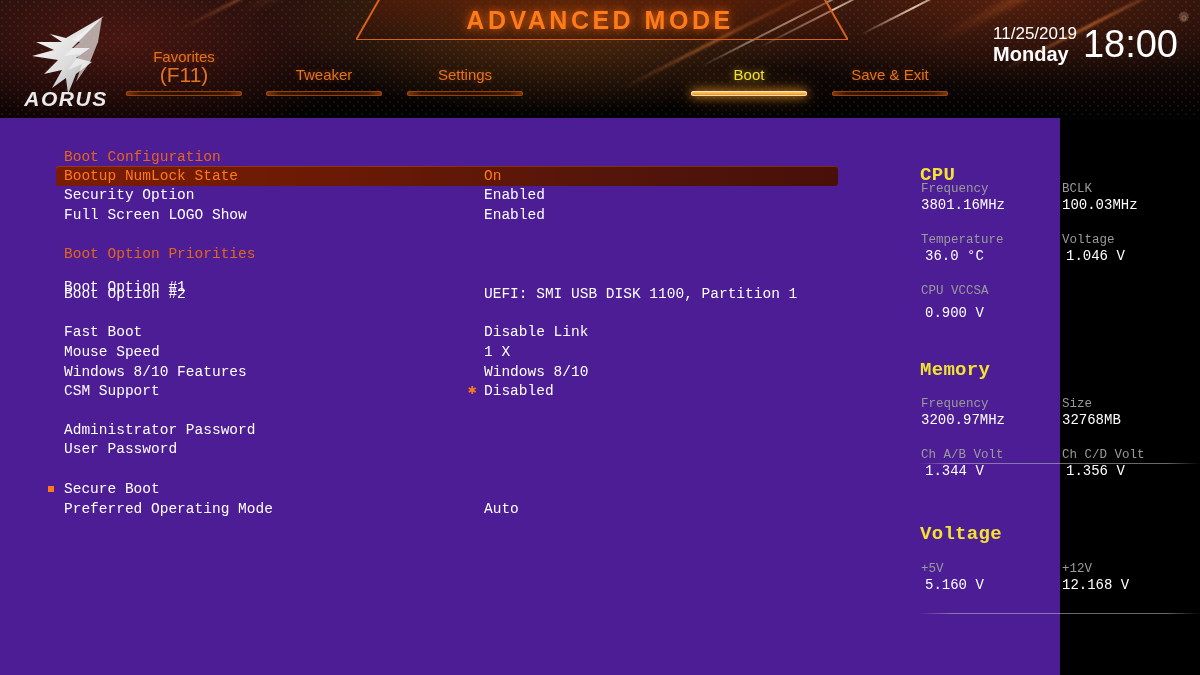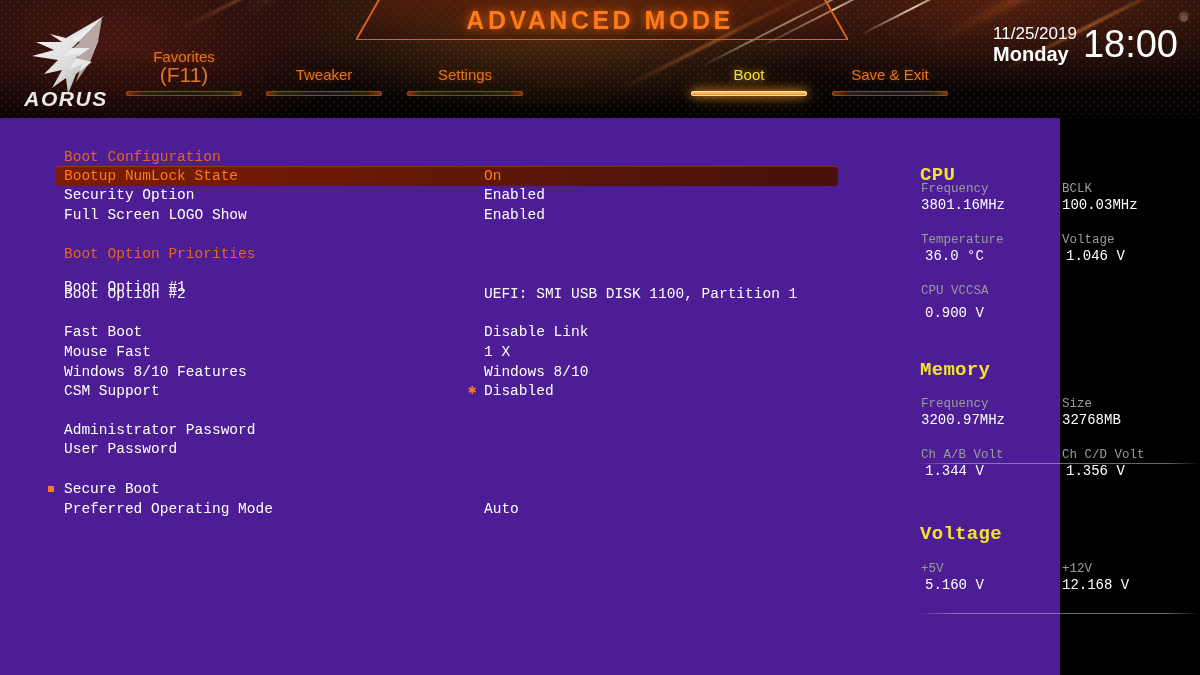--- a/index.html
+++ b/index.html
@@ -243,21 +243,21 @@
       <span class="rlabel">Boot Option #2</span>
       <span class="rvalue">UEFI: SMI USB DISK 1100, Partition 1</span>
     </div>
 
     <div class="row" style="top:205px;">
       <span class="rlabel">Fast Boot</span>
       <span class="rvalue">Disable Link</span>
     </div>
 
     <div class="row" style="top:225px;">
-      <span class="rlabel">Mouse Fast</span>
+      <span class="rlabel">Mouse Speed</span>
       <span class="rvalue">1 X</span>
     </div>
 
     <div class="row" style="top:245px;">
       <span class="rlabel">Windows 8/10 Features</span>
       <span class="rvalue">Windows 8/10</span>
     </div>
 
     <div class="row" style="top:264px;">
       <span class="rlabel">CSM Support</span>

